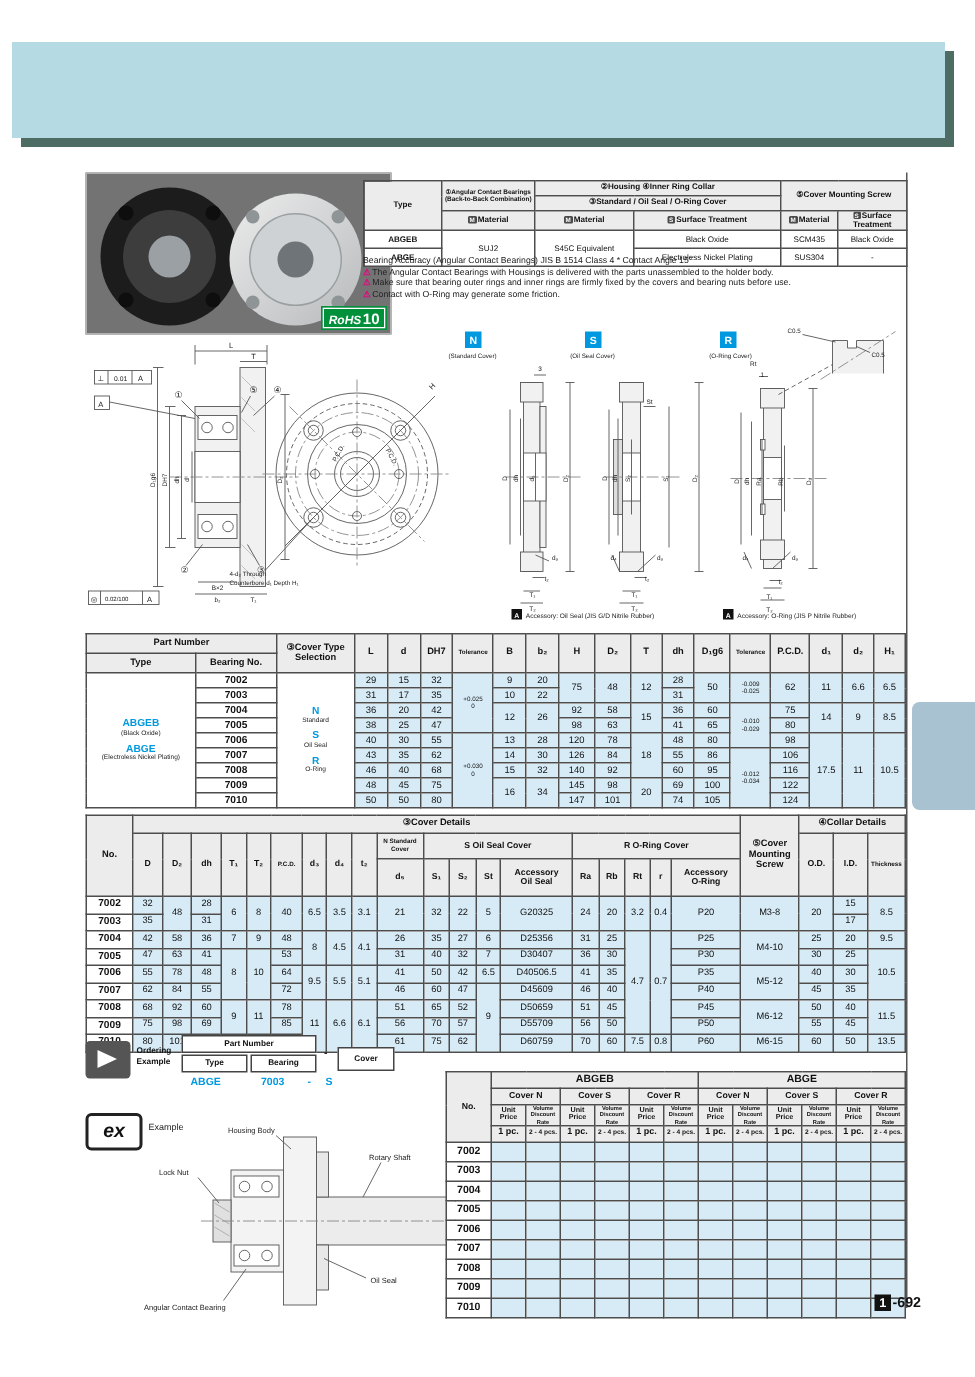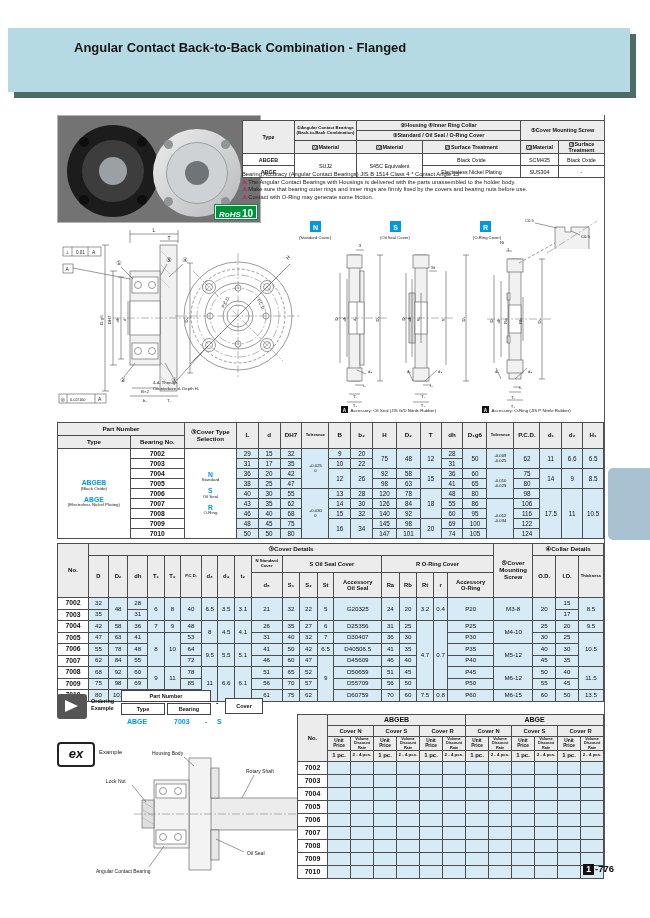--- a/index.html
+++ b/index.html
@@ -101,21 +101,20 @@
   .footer{position:absolute;left:583px;top:863px;font-size:9.5px;font-weight:bold;color:#111;}
   .footer .vol{display:inline-block;background:#111;color:#fff;width:11px;height:11px;line-height:11px;
                text-align:center;font-size:8.5px;margin-right:1px;}
 </style>
 </head>
 <body>
 
 <div id="page">
 
   <div class="page-header">
-    <div class="subtitle">Angular Contact Back-to-Back Combination - Flanged</div>
   </div>
 
   <div class="photo">
     <div class="circ ph-b">
       <div class="circ ph-b2">
         <div class="circ ph-b3" style="left:17px;top:17px;"></div>
       </div>
       <div class="hole" style="left:12px;top:12px;"></div>
       <div class="hole" style="left:70px;top:12px;"></div>
       <div class="hole" style="left:12px;top:70px;"></div>
@@ -1087,16 +1086,16 @@
           <td></td>
           <td></td>
         </tr>
       </tbody>
     </table>
 
   <div class="vline"></div>
   <div class="side-tab"></div>
 
   <div class="footer">
-    <span class="vol">1</span><span>-776</span>
+    <span class="vol">1</span><span>-692</span>
   </div>
 
 </div>
 
 </body></html>

